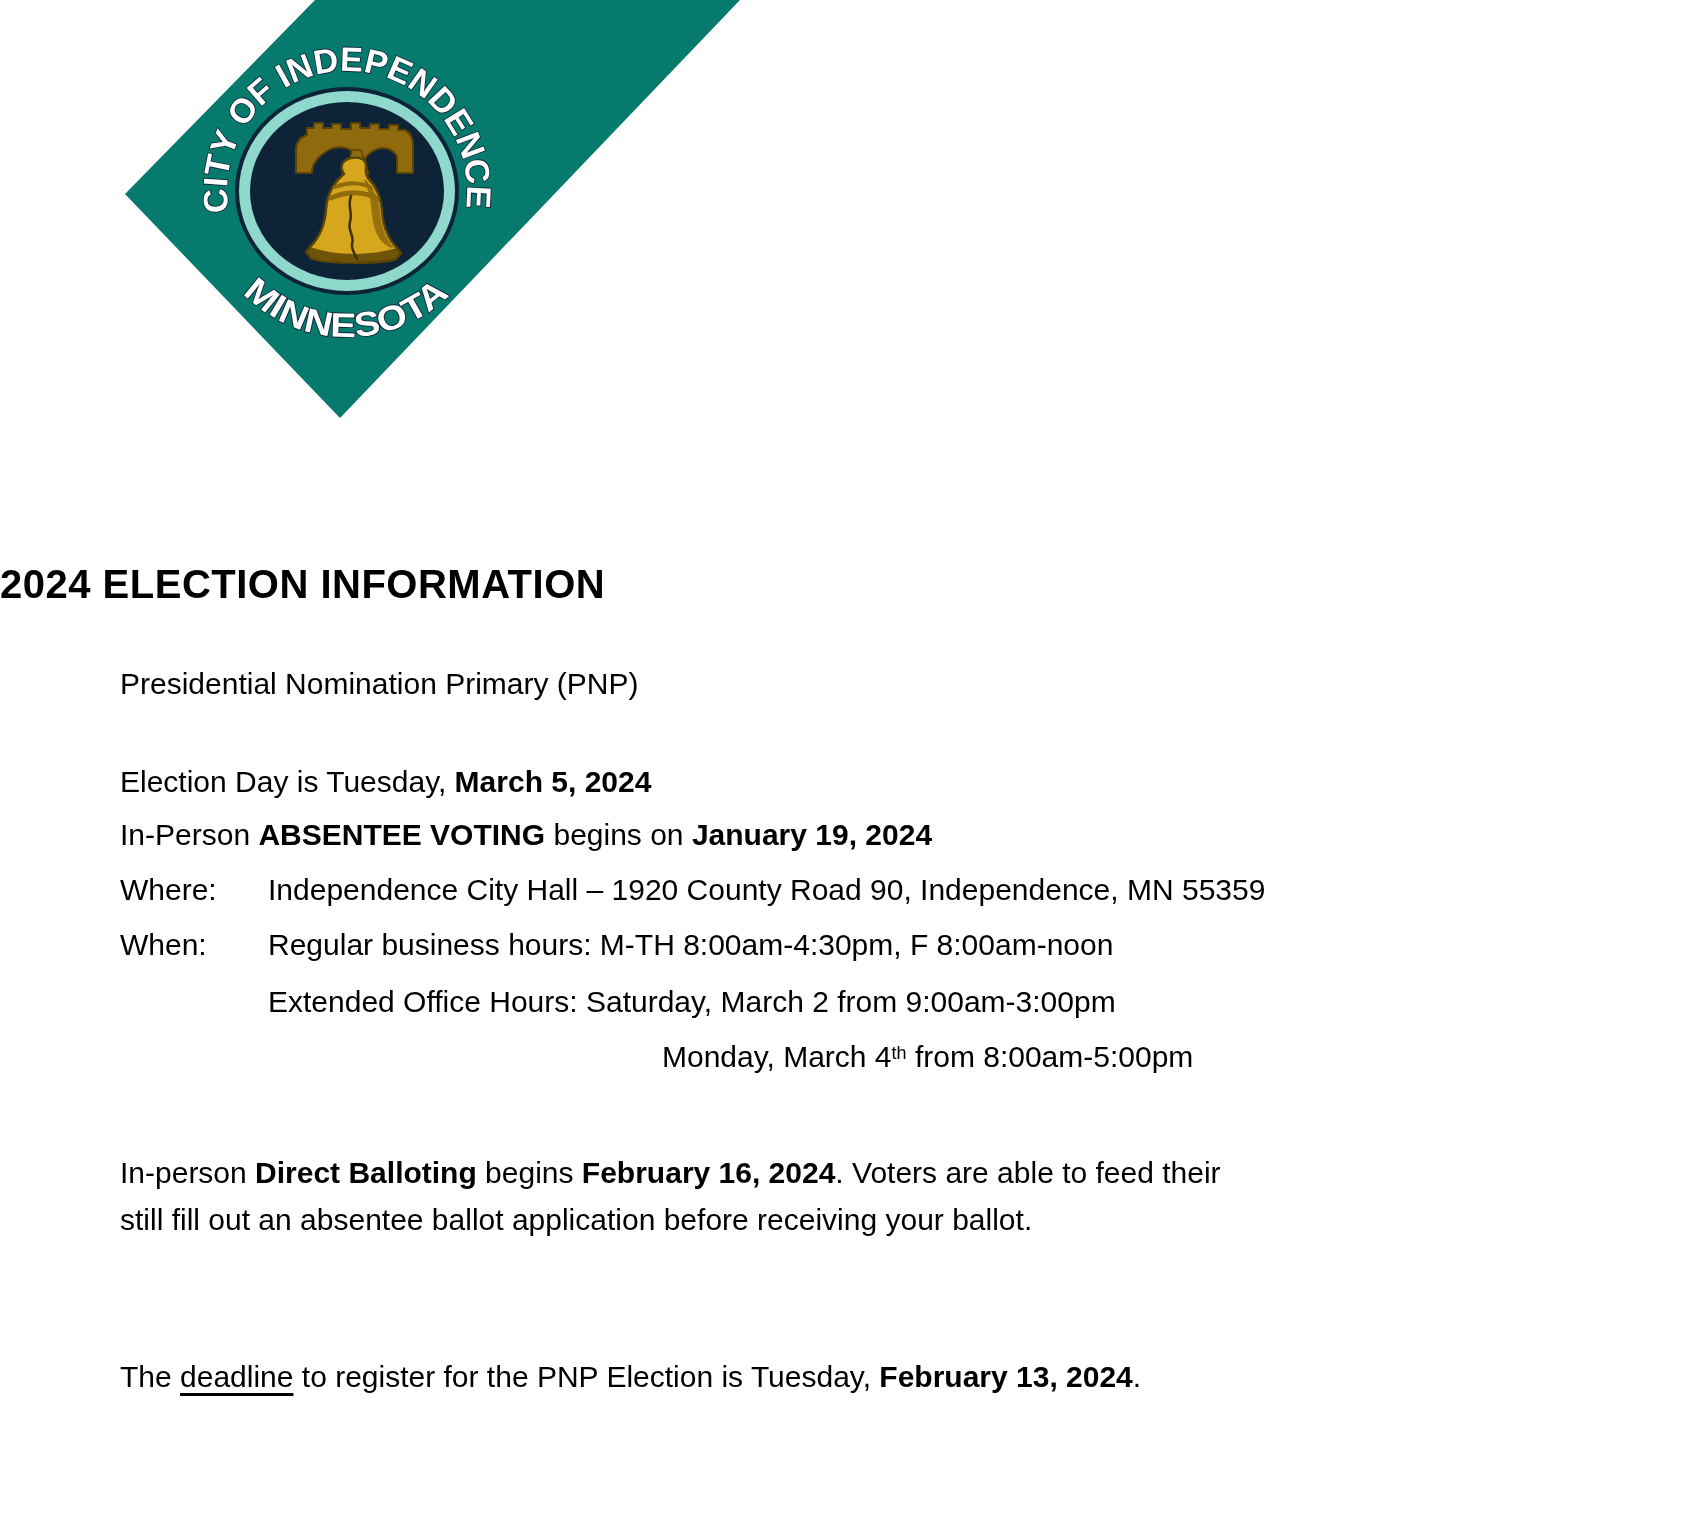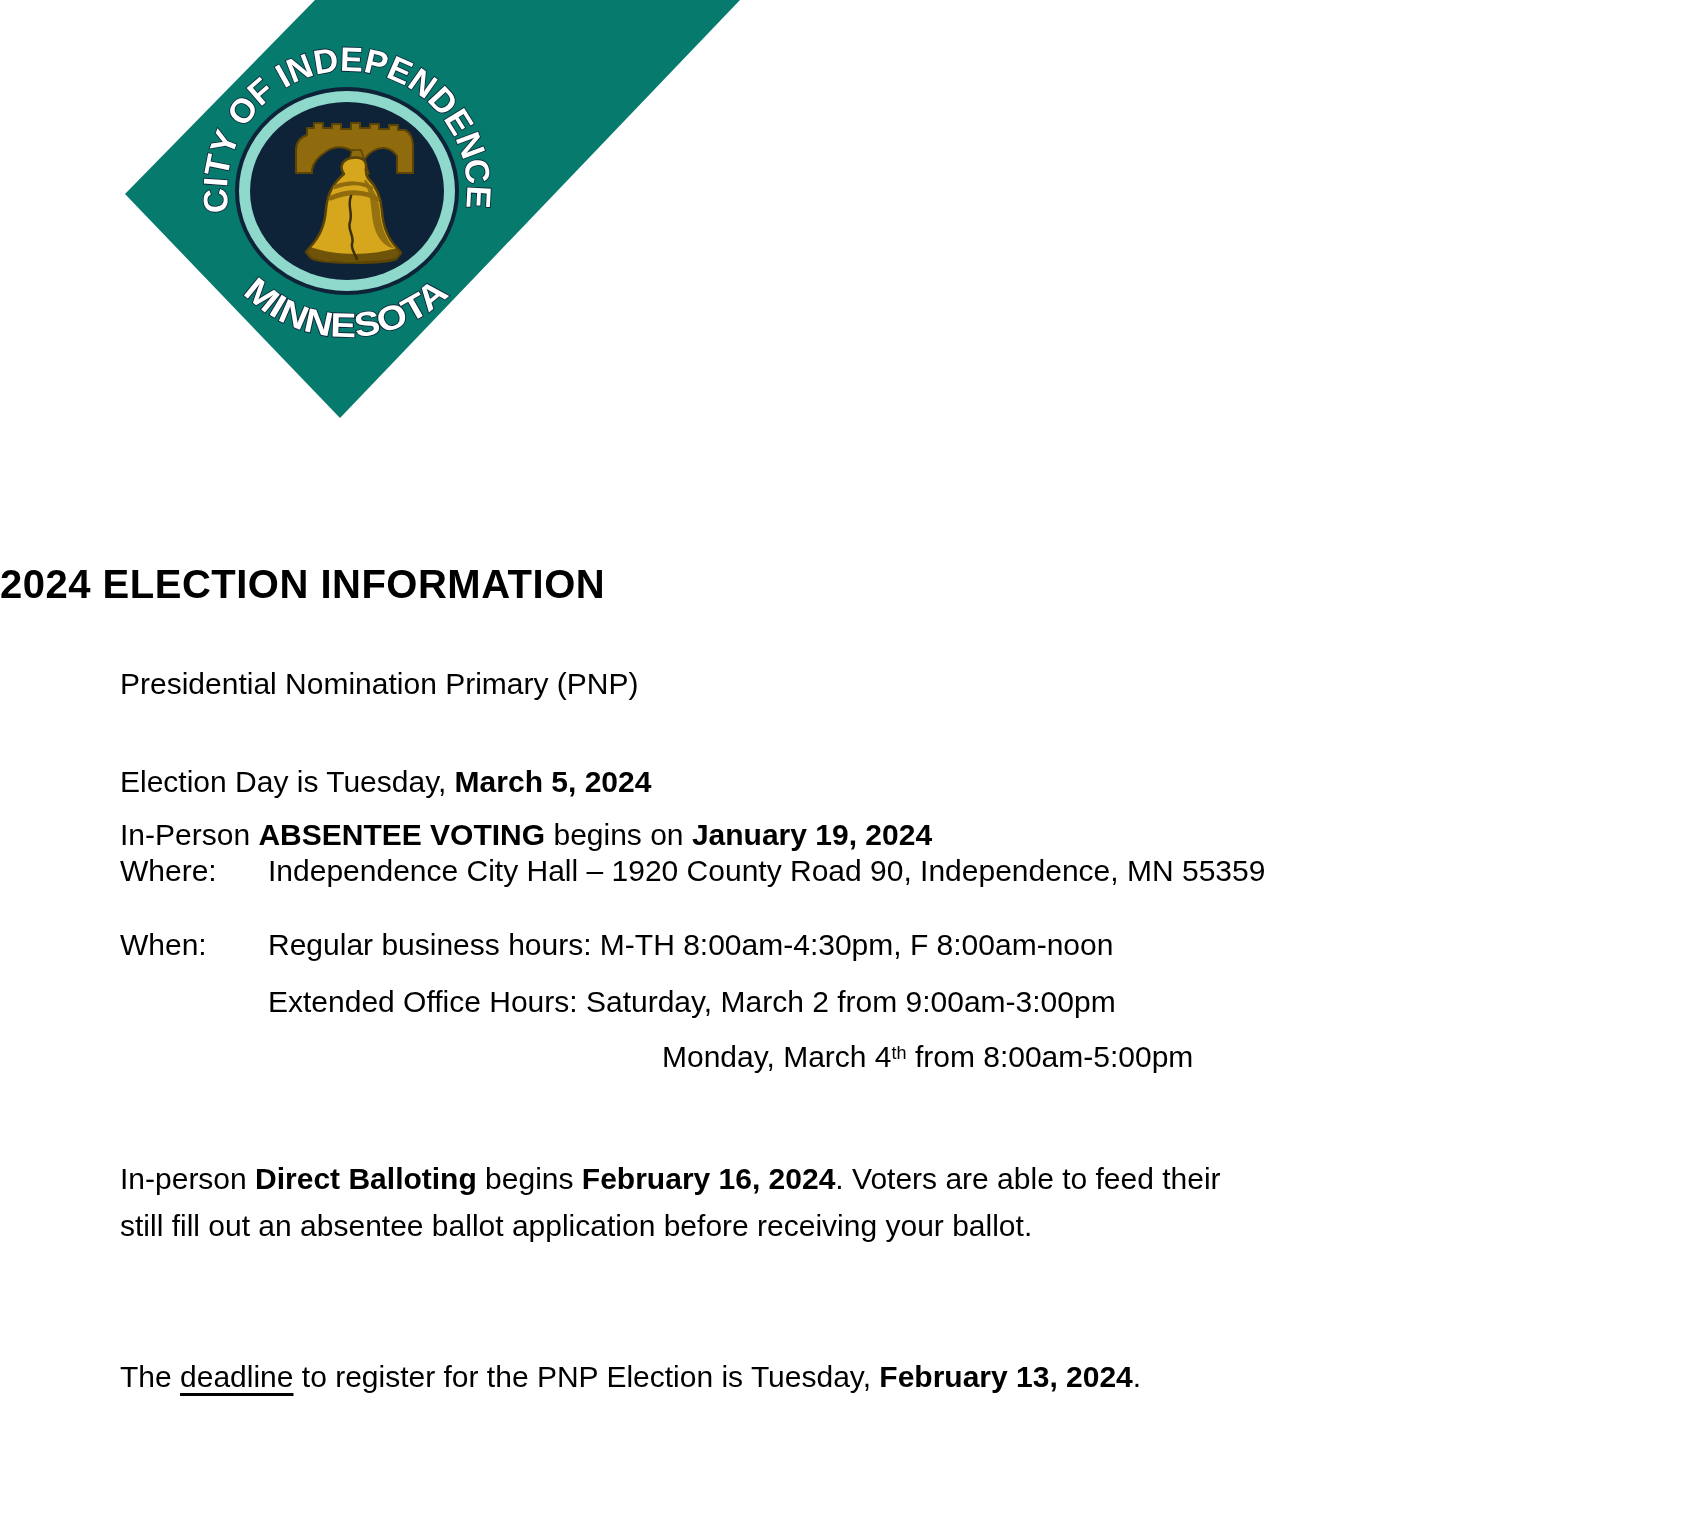--- a/index.html
+++ b/index.html
@@ -16,21 +16,21 @@
     left:0;width:1464px;
     font-size:40px;font-weight:700;
     letter-spacing:0.5px;
     white-space:nowrap;
   }
   .body-text{
     font-size:30px;
     line-height:40px;
     white-space:nowrap;
   }
-  .para{line-height:47px;margin-top:6px;}
+  .para{line-height:47px;}
   .row{display:flex;}
   .label{display:inline-block;width:148px;flex:0 0 148px;}
   .b{font-weight:700;}
   .u{text-decoration:underline;text-decoration-thickness:3px;text-underline-offset:6px;margin-top:12px;}
   sup{font-size:0.6em;line-height:0;vertical-align:baseline;position:relative;top:-0.45em;}
   .sealtext{
     font-family:"Liberation Sans", sans-serif;
     font-weight:700;
     font-size:34px;
     fill:#ffffff;
@@ -90,21 +90,21 @@
   </svg>
 
   <div class="title abs" style="top:562px">2024 ELECTION INFORMATION</div>
 
   <div class="body-text abs" style="top:664px;left:120px">Presidential Nomination Primary (PNP)</div>
 
   <div class="body-text abs" style="top:762px;left:120px"><span>Election Day is Tuesday, </span><span class="b">March 5, 2024</span></div>
 
   <div class="body-text abs" style="top:815px;left:120px"><span>In-Person </span><span class="b">ABSENTEE VOTING</span><span> begins on </span><span class="b">January 19, 2024</span></div>
 
-  <div class="body-text abs row" style="top:851px;left:120px">
+  <div class="body-text abs row" style="top:870px;left:120px">
     <span class="label">Where:</span>
     <span>Independence City Hall – 1920 County Road 90, Independence, MN 55359</span>
   </div>
 
   <div class="body-text abs row" style="top:925px;left:120px">
     <span class="label">When:</span>
     <span>Regular business hours: M-TH 8:00am-4:30pm, F 8:00am-noon</span>
   </div>
 
   <div class="body-text abs" style="top:982px;left:268px">Extended Office Hours: Saturday, March 2 from 9:00am-3:00pm</div>

